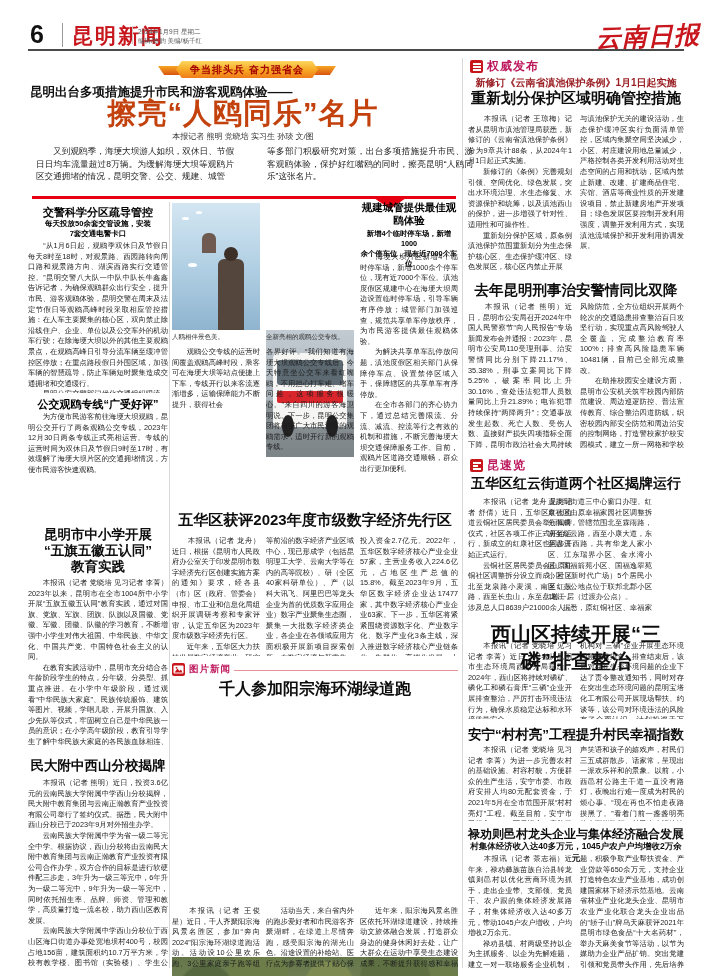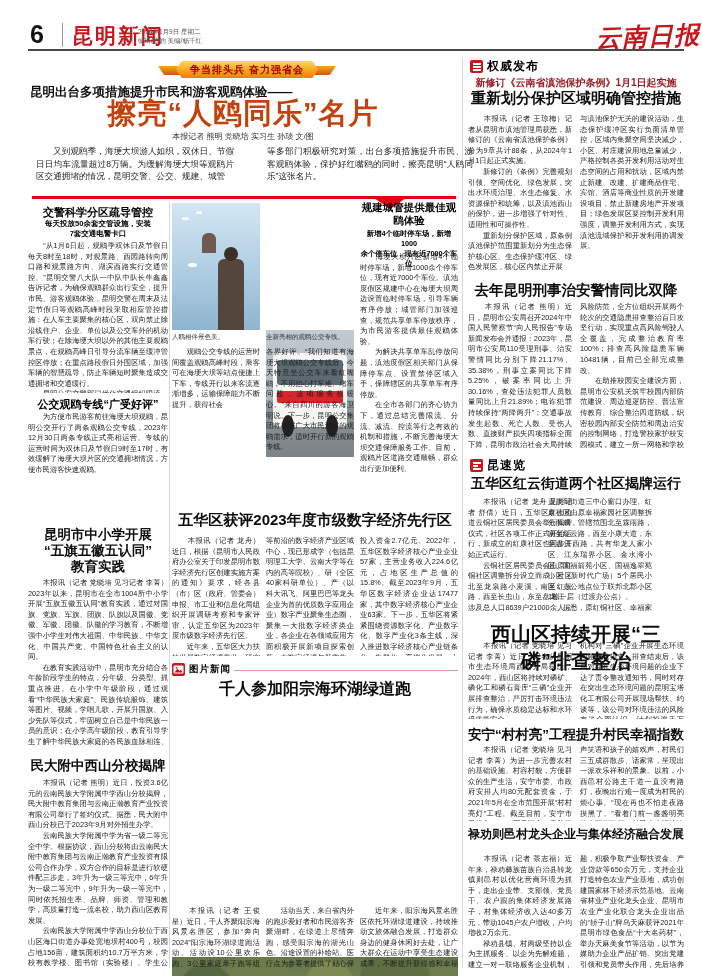--- a/index.html
+++ b/index.html
@@ -31,21 +31,21 @@
   .h1a{font-size:11px;}
   .h1b{font-size:7.5px;line-height:10px;}
   .h2{font-size:15px;font-weight:bold;color:#0d0d0d;text-align:center;letter-spacing:0px;}
   .h3{font-weight:bold;color:#0d0d0d;text-align:center;}
   
   .bt{font-size:7.3px;line-height:10.6px;text-align:justify;color:#1c1c1c;
       white-space:pre-line;overflow:hidden;}
   .cap{font-size:6.5px;color:#333;}
   
   .badge{display:flex;align-items:center;gap:4px;}
-  .badge .txt{font-size:12px;font-weight:bold;color:#000000;letter-spacing:1px;}
+  .badge .txt{font-size:12px;font-weight:bold;color:#be185d;letter-spacing:1px;}
   .bicon{width:13px;height:13px;background:#c8161d;border-radius:2px;position:relative;flex:none;}
   .bicon i{position:absolute;left:2.5px;right:2.5px;height:1.5px;background:#fff;}
   .redkicker{font-size:10px;font-weight:bold;color:#9a1f24;text-align:center;}
   .vrule{background:#d8d8d8;width:1px;}
   
   .ph{overflow:hidden;position:relative;}
   .ph1{background:linear-gradient(180deg,#d3e6f2 0%,#aecde2 55%,#8fb4cf 100%);}
   .fig-body{position:absolute;background:#54453d;border-radius:6px 6px 0 0;}
   .fig-head{position:absolute;background:#3c2f28;border-radius:50%;}
   .gull{position:absolute;background:#fff;border-radius:50%;}
@@ -214,17 +214,18 @@
   <div class="abs bt" style="left:468px;top:641px;width:104px;height:78px;">　　本报讯（记者 党晓培 见习记者 李菁）近日，记者从昆明市生态环境局西山分局获悉，2024年，西山区将持续对磷矿、磷化工和磷石膏库“三磷”企业开展排查整治，严厉打击环境违法行为，确保水质稳定达标和水环境质量安全。
 　　为巩固长江“三磷”专项排查整治成果，整治辖区水环境质量，日前，昆明市生态环境局西山分局委托第三方</div>
   <div class="abs bt" style="left:580px;top:641px;width:104px;height:78px;">机构对“三磷”企业开展生态环境问题隐患排查，排查结束后，该局对存在生态环境问题的企业下达了责令整改通知书，同时对存在突出生态环境问题的昆明宝塔化工有限公司开展现场帮扶、约谈等，该公司对环境违法的风险有了全面认识，计划投资千万元，对存在环境风险隐患的废气收集设施及危废贮存场所等环保设施进行全面改造整治。</div>
 
   <div class="abs h3" style="left:468px;top:726px;width:216px;font-size:13.5px;">安宁“村村亮”工程提升村民幸福指数</div>
   <div class="abs bt" style="left:468px;top:745px;width:104px;height:76px;">　　本报讯（记者 党晓培 见习记者 李菁）为进一步完善农村的基础设施、村容村貌，方便群众的生产生活，安宁市委、市政府安排人均80元配套资金，于2021年5月在全市范围开展“村村亮灯”工程。截至目前，安宁市已投入1035.9万元资金，安装了8215盏路灯。
 　　夜幕降临，安宁市金方街道小西邑村灯火通明，路灯下传来了阵阵欢</div>
   <div class="abs bt" style="left:580px;top:745px;width:104px;height:76px;">声笑语和孩子的嬉戏声，村民们三五成群散步、话家常，呈现出一派欢乐祥和的景象。以前，小西邑村公路主干道一直没有路灯，夜晚出行难一度成为村民的烦心事。“现在再也不怕走夜路摸黑了。”看着门前一盏盏明亮的太阳能路灯，村民李志巡连连称赞。农村路灯“亮起来”，不仅方便了村民夜间出行、丰富群众文化生活，对维护社会治安也起到了积极作用。</div>
 
   <div class="abs h3" style="left:468px;top:826px;width:216px;font-size:12px;">禄劝则邑村龙头企业与集体经济融合发展</div>
+  <div class="abs h3" style="left:468px;top:841px;width:216px;font-size:8.5px;">村集体经济收入达40多万元，1045户农户户均增收2万余元</div>
   <div class="abs bt" style="left:468px;top:854px;width:104px;height:114px;">　　本报讯（记者 茶志福）近年来，禄劝彝族苗族自治县转龙镇则邑村以优化营商环境为抓手，走出企业带、支部领、党员干、农户跟的集体经济发展路子，村集体经济收入达40多万元，带动1045户农户增收，户均增收2万余元。
 　　禄劝县镇、村两级坚持以企为主抓服务、以企为先解难题，建立一对一联络服务企业机制，为企业帮办、代办证照服务事项20余项，协调土地流转打包油茶4000余亩，建设提水灌溉工程2个，切实解决企业发展面临的难</div>
   <div class="abs bt" style="left:580px;top:854px;width:104px;height:114px;">题，积极争取产业帮扶资金、产业贷款等650余万元，支持企业打造特色农业产业基地，成功创建国家林下经济示范基地。云南省林业产业化龙头企业、昆明市农业产业化联合龙头企业出品的“轿子山”牌乌天麻获评2021年昆明市绿色食品“十大名药材”，举办天麻美食节等活动，以节为媒助力企业产品扩销。突出党建引领和党员带头作用，先后培养产业致富能手12人，并把2名致富能手发展成为党员，实现产业发展和组织建设互促共赢，示范效应不断增强。</div>
 
 </div>
 
 </body></html>

